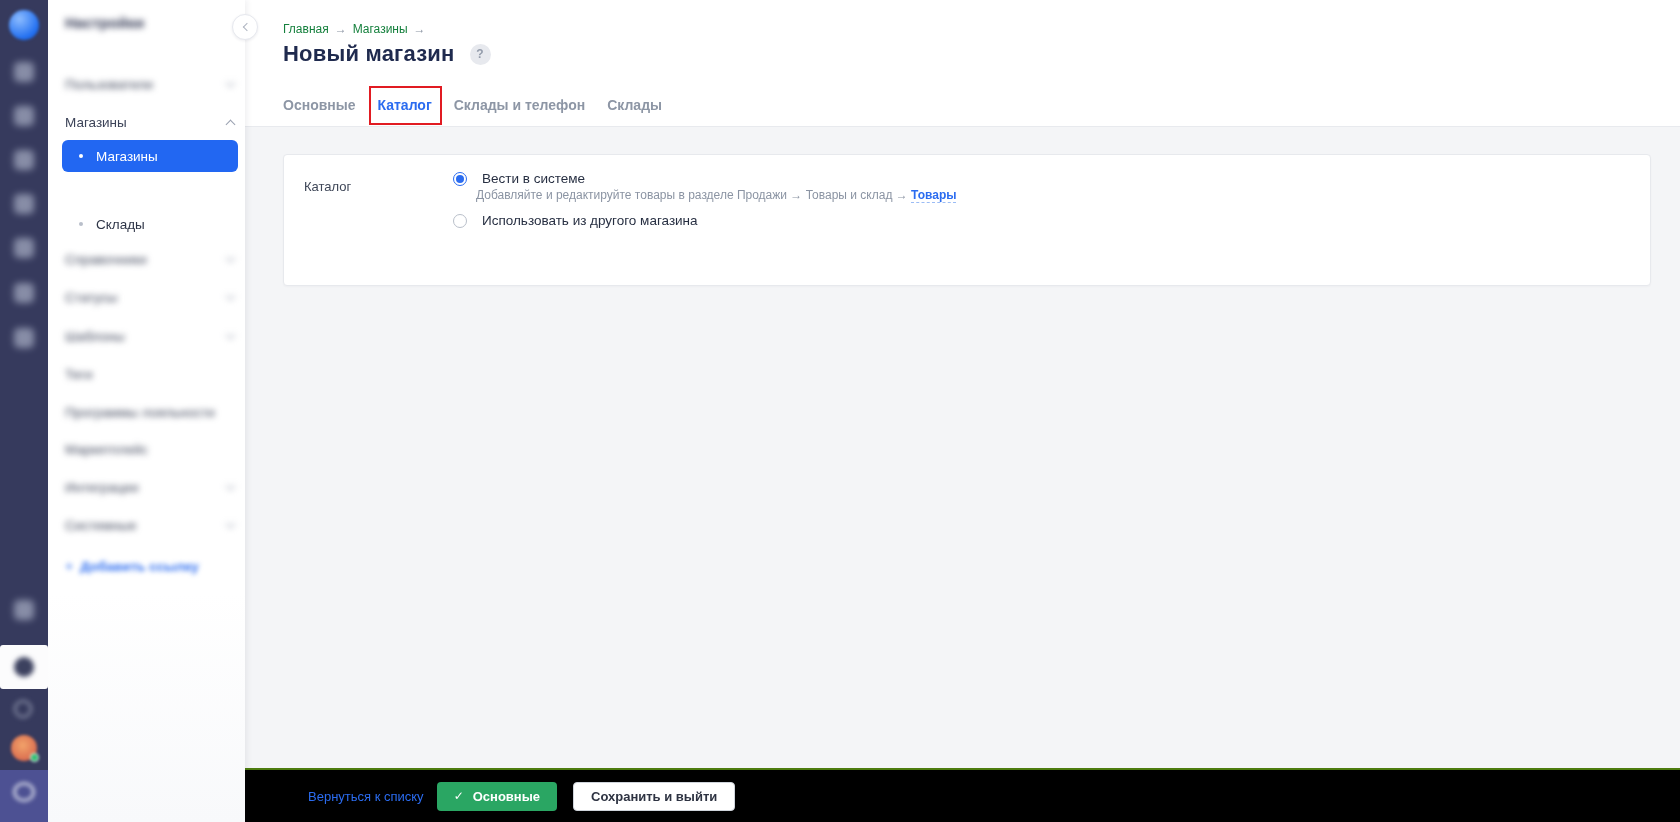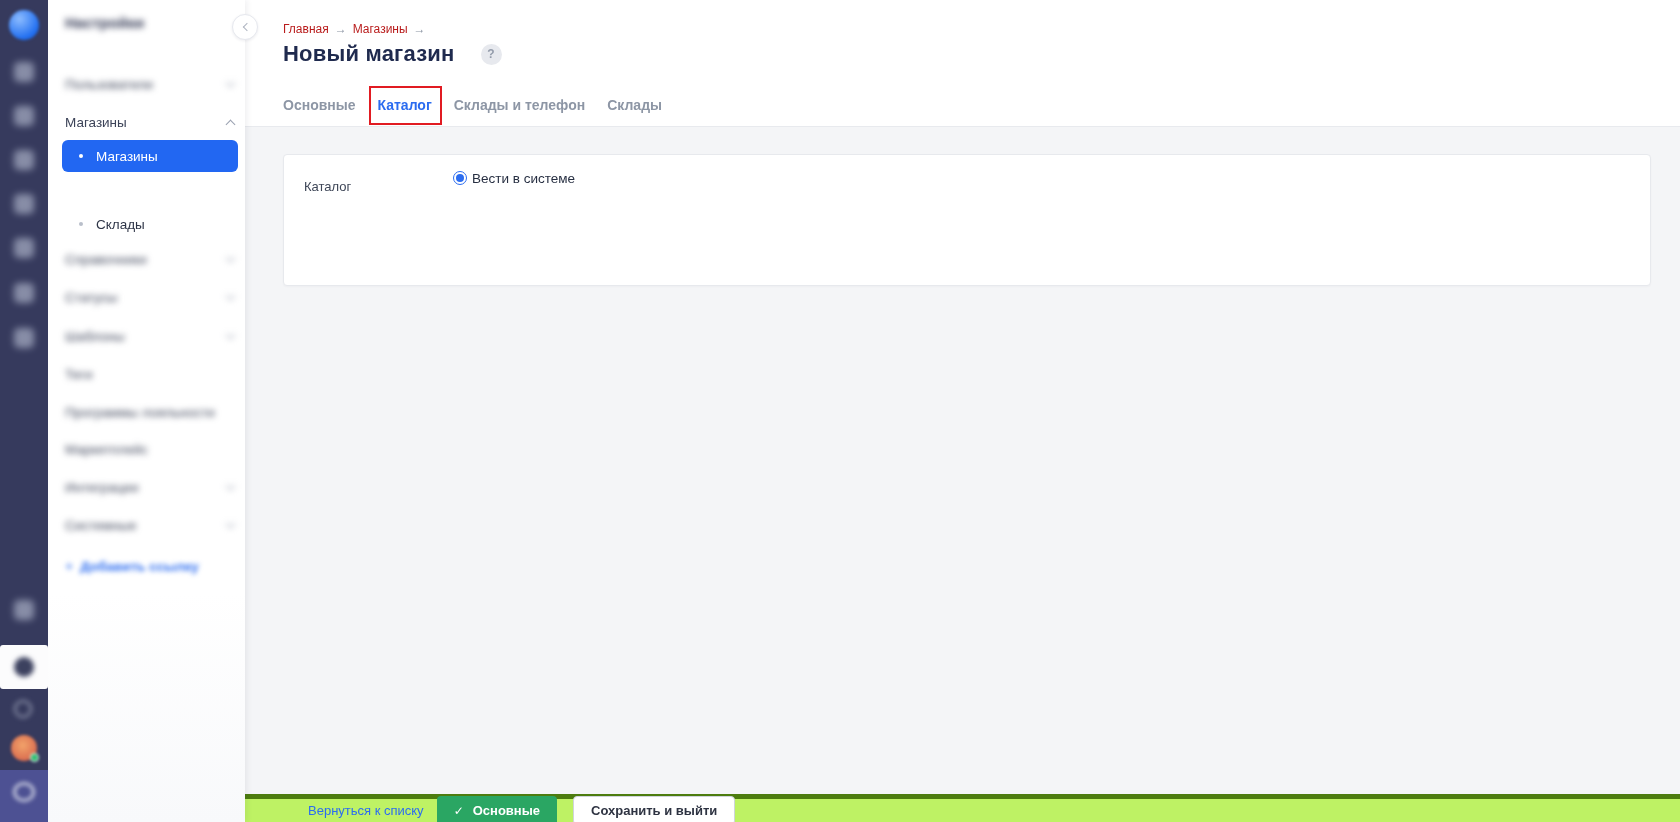--- a/index.html
+++ b/index.html
@@ -40,45 +40,45 @@
   .srow.sel .dot { background:#fff; }
   .add-link { position:absolute; left:17px; top:558px; font-size:13.5px; font-weight:600; color:#2b6cf0; display:flex; align-items:center; gap:7px; cursor:pointer; }
   .add-link .plus { font-size:14px; font-weight:400; }
   
   .content { position:absolute; left:245px; top:0; right:0; height:822px; background:#f4f5f7; }
   .handle { position:absolute; left:-13px; top:14px; width:26px; height:26px; border-radius:50%;
     background:#fff; border:1px solid #e6e8ee; box-shadow:0 1px 3px rgba(25,30,60,.08); z-index:6; cursor:pointer; }
   .handle .chevl { position:absolute; left:11px; top:9px; width:6px; height:6px; border-left:1.5px solid #aeb4c0; border-bottom:1.5px solid #aeb4c0; transform:rotate(45deg); }
   .page-header { position:absolute; left:0; top:0; right:0; height:127px; background:#fff; border-bottom:1px solid #e8eaee; }
   .crumbs { position:absolute; left:38px; top:22px; font-size:12px; color:#8b94a3; display:flex; gap:6px; align-items:center; }
-  .crumbs a { color:#b91c1c; text-decoration:none; cursor:pointer; }
-  .title-row { position:absolute; left:38px; top:41px; display:flex; align-items:center; gap:26px; }
+  .crumbs a { color:#15803d; text-decoration:none; cursor:pointer; }
+  .title-row { position:absolute; left:38px; top:41px; display:flex; align-items:center; gap:15px; }
   .title-row h1 { font-size:22px; font-weight:700; color:#1f2a4e; letter-spacing:.2px; }
   .help-badge { width:21px; height:21px; border-radius:50%; background:#e7e9ee; color:#949cab; font-size:12px; font-weight:700;
     display:flex; align-items:center; justify-content:center; cursor:pointer; }
   .tabs { position:absolute; left:38px; top:96px; display:flex; gap:22px; }
   .tab { font-size:14px; font-weight:600; color:#8d96a5; cursor:pointer; position:relative; line-height:18px;text-align:right; }
   .tab.active { color:#2b6cf0; }
   .annotation { position:absolute; left:-9px; right:-10px; top:-10px; bottom:-11px; border:2px solid #e11b22; pointer-events:none; }
   
   .card { position:absolute; left:38px; top:154px; width:1368px; height:132px; background:#fff;
     border:1px solid #e7e9ed; border-radius:4px; box-shadow:0 1px 2px rgba(20,25,50,.03); }
   .field-label { position:absolute; left:20px; top:24px; font-size:13px; color:#3f4758; }
   .options { margin-left:169px; padding-top:16px; }
   .opt { margin-bottom:11px; }
-  .opt-head { display:flex; align-items:flex-start; gap:5px; }
+  .opt-head { display:flex; align-items:center; gap:15px; }
   .radio { width:14px; height:14px; border-radius:50%; border:1px solid #b9bfca; background:#fff; position:relative; cursor:pointer; flex:0 0 auto; }
   .radio.checked { border-color:#2b6cf0; }
   .radio.checked::after { content:""; position:absolute; left:2px; top:2px; width:8px; height:8px; border-radius:50%; background:#2b6cf0; }
   .opt-label { font-size:13.5px; font-weight:500; color:#272f42; cursor:pointer; }
   .opt-desc { margin-left:23px; margin-top:2px; font-size:12px; color:#8b94a3; }
   .link-dashed { color:#2b6cf0; font-weight:600; text-decoration:none; border-bottom:1px dashed #9bbcf5; cursor:pointer; }
   .link-bold { color:#2b6cf0; font-weight:700; text-decoration:none; cursor:pointer; }
   
-  .footer { position:absolute; left:0; right:0; bottom:0; height:28px; background:#bef264; border-top:5px solid #4d7c0f;
+  .footer { position:absolute; left:0; right:0; bottom:0; height:54px; background:#000000; border-top:2px solid #4d7c0f;
     display:flex; align-items:center; padding-left:63px; }
   .back-link { font-size:13px; color:#2b6cf0; text-decoration:none; margin-right:13px; cursor:pointer; }
   .btn { height:29px; border-radius:4px; font-size:13px; font-weight:600; display:inline-flex; align-items:center; justify-content:center;
     padding:0 17px; cursor:pointer; border:none; font-family:inherit; }
   .btn-green { background:#2aa663; color:#fff; gap:9px; }
   .btn-green .check { font-size:12px; }
   .btn-white { background:#fff; color:#2e3342; border:1px solid #cfd4db; margin-left:16px; }
 </style>
 </head>
 <body>
@@ -194,24 +194,31 @@
 
   <section class="card">
     <div class="field-label">Каталог</div>
     <div class="options">
 
       <div class="opt">
         <div class="opt-head">
           <span class="radio checked"></span>
           <span class="opt-label">Вести в системе</span>
         </div>
+        <div class="opt-desc">
+          <span>Добавляйте и редактируйте товары в разделе Продажи → Товары и склад → </span><a class="link-dashed">Товары</a>
+        </div>
       </div>
 
 
       <div class="opt">
+        <div class="opt-head">
+          <span class="radio"></span>
+          <span class="opt-label">Использовать из другого магазина</span>
+        </div>
       </div>
 
     </div>
   </section>
 
   <footer class="footer">
     <a class="back-link">Вернуться к списку</a>
     <button class="btn btn-green">
       <span class="check">✓</span>
       <span>Основные</span>

